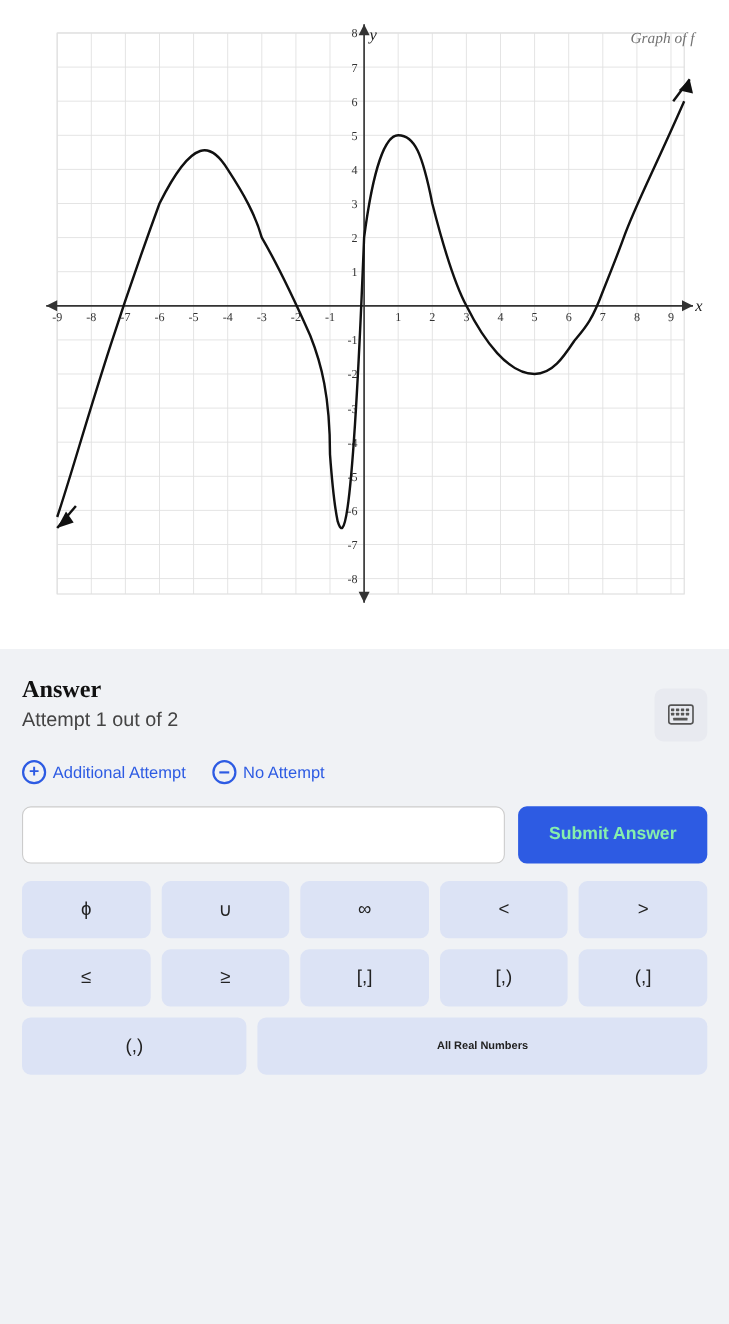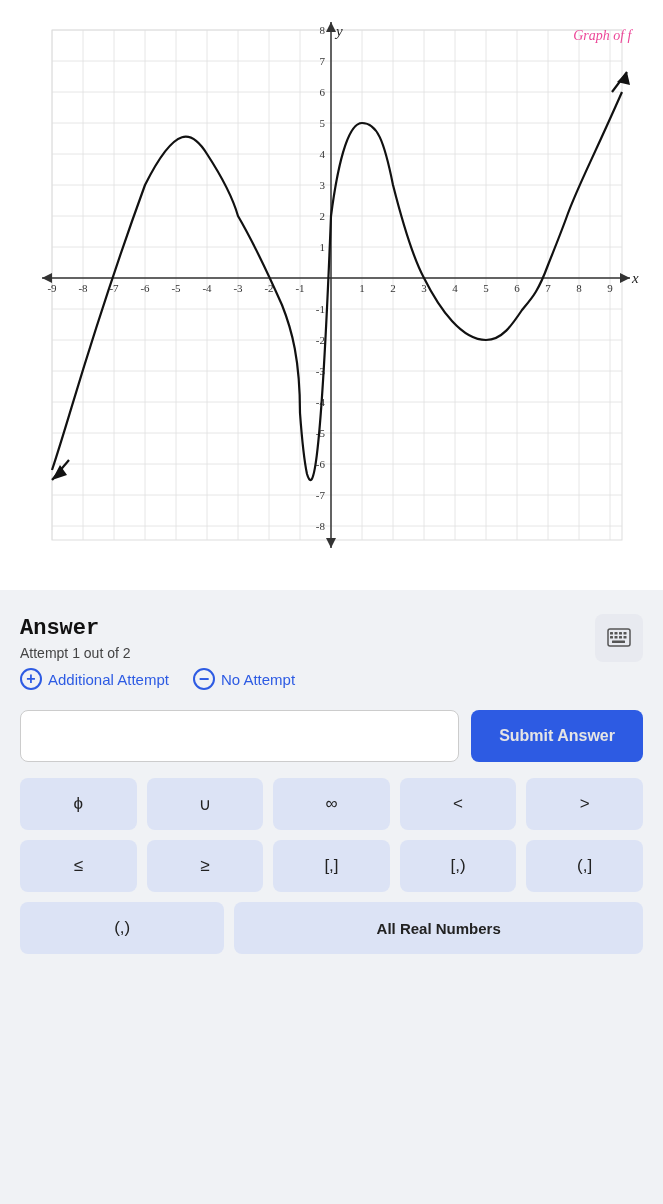--- a/index.html
+++ b/index.html
@@ -22,41 +22,42 @@
       position: relative;
       width: 620px;
       height: 560px;
     }
 
     .graph-of-f {
       position: absolute;
       top: 8px;
       right: 10px;
       font-size: 14px;
-      color: #ec4899;
+      color: #737373;
       font-style: italic;
     }
 
     .answer-section {
       background: #f0f2f5;
       padding: 24px 20px 20px 20px;
     }
 
     .answer-title {
       font-size: 22px;
       font-weight: bold;
       color: #111;
-      font-family: Liberation Mono, monospace;
+      font-family: Liberation Serif, serif;
       margin-bottom: 4px;
     }
 
     .attempt-text {
-      font-size: 14px;
+      font-size: 18px;
       color: #444;
       font-family: Arial, sans-serif;
+      margin-bottom: 20px;
     }
 
     .solution-options {
       display: flex;
       gap: 24px;
       margin-bottom: 20px;
       align-items: center;
     }
 
     .solution-btn {
@@ -99,21 +100,21 @@
       border: 1.5px solid #ccc;
       border-radius: 8px;
       background: white;
       padding: 0 12px;
       font-size: 16px;
       outline: none;
     }
 
     .submit-btn {
       background: #2d5be3;
-      color: #e5e5e5;
+      color: #86efac;
       border: none;
       border-radius: 8px;
       padding: 0 28px;
       height: 52px;
       font-size: 16px;
       font-weight: bold;
       cursor: pointer;
       font-family: Arial, sans-serif;
       white-space: nowrap;
     }
@@ -138,21 +139,21 @@
       cursor: pointer;
       font-family: Arial, sans-serif;
       display: flex;
       align-items: center;
       justify-content: center;
       color: #222;
     }
 
     .key-btn.wide {
       flex: 2;
-      font-size: 15px;
+      font-size: 10px;
       font-weight: bold;
     }
 
     .key-btn.normal {
       flex: 1;
     }
 
     .keyboard-icon-btn {
       background: #e8eaf0;
       border: none;

